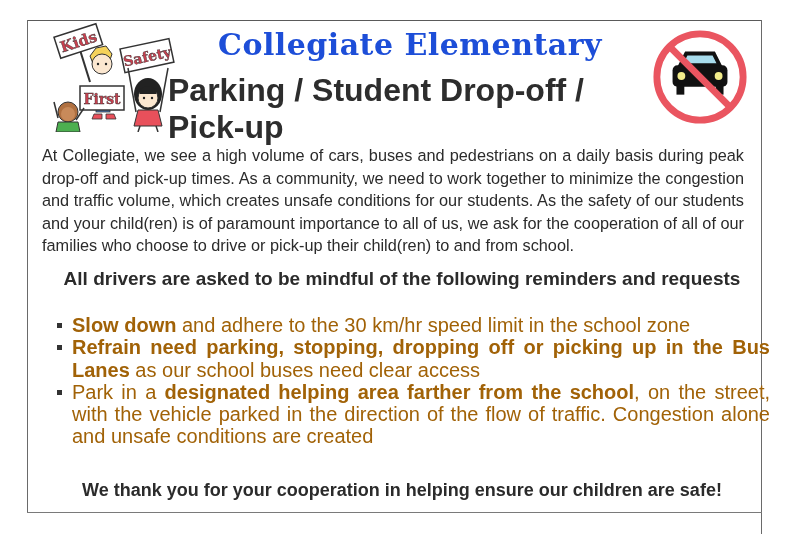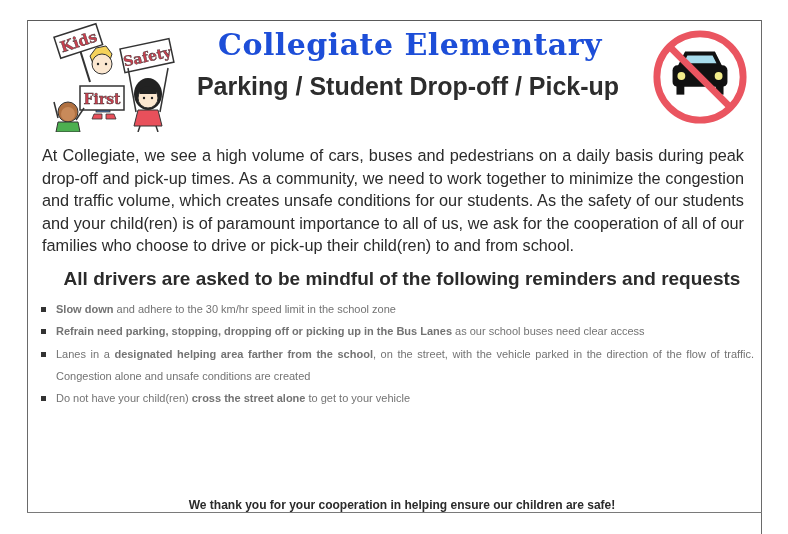--- a/index.html
+++ b/index.html
@@ -7,32 +7,32 @@
 
   .frame-top { position: absolute; left: 27px; top: 20px; width: 735px; height: 1px; background: #5a5a5a; }
   .frame-left { position: absolute; left: 27px; top: 20px; width: 1px; height: 493px; background: #6a6a6a; }
   .frame-right { position: absolute; left: 761px; top: 20px; width: 1px; height: 514px; background: #6a6a6a; }
   .frame-bottom { position: absolute; left: 27px; top: 512px; width: 735px; height: 1px; background: #7a7a7a; }
 
   .kids-art { position: absolute; left: 50px; top: 20px; width: 130px; height: 112px; }
   .nocar-sign { position: absolute; left: 651px; top: 28px; width: 98px; height: 98px; }
 
   .title { position: absolute; left: 190px; top: 27px; width: 440px; text-align: center; font-family: "DejaVu Serif", serif; font-weight: bold; font-size: 30px; color: #1d4ed8; letter-spacing: 0.5px; }
-  .subtitle { position: absolute; left: 168px; top: 72px; width: 480px; text-align: center; font-weight: bold; font-size: 25px; color: #2d2d2d; }
+  .subtitle { position: absolute; left: 168px; top: 72px; width: 480px; font-weight: bold; font-size: 32px; color: #2d2d2d; }
 
   .intro { position: absolute; left: 42px; top: 144px; width: 702px; font-size: 16.3px; line-height: 22.6px; text-align: justify; color: #2b2b2b; }
 
   .section-heading { position: absolute; left: 51px; top: 268px; width: 702px; text-align: center; font-weight: bold; font-size: 19px; color: #2b2b2b; }
 
-  .bullets { position: absolute; left: 40px; top: 298px; width: 714px; margin: 0; padding: 0; list-style: none; font-size: 11px; line-height: 22.3px; color: #737373; }
+  .bullets { position: absolute; left: 40px; top: 298px; width: 714px; margin: 16px; padding: 0; list-style: none; font-size: 20px; line-height: 22.3px; color: #a16207; }
   .bullets li { position: relative; padding-left: 16px; text-align: justify; }
   .bullets li .bullet-mark { position: absolute; left: 1px; top: 9px; width: 5px; height: 5px; background: #333; }
   .bullets b { font-weight: bold; }
 
-  .closing { position: absolute; left: 51px; top: 480px; width: 702px; text-align: center; font-weight: bold; font-size: 12px; color: #2b2b2b; margin-top: 18px; }
+  .closing { position: absolute; left: 51px; top: 480px; width: 702px; text-align: center; font-weight: bold; font-size: 18px; color: #2b2b2b; }
 </style>
 </head>
 <body>
 
 <div class="frame-top"></div>
 <div class="frame-left"></div>
 <div class="frame-right"></div>
 <div class="frame-bottom"></div>
 
 <svg class="kids-art" viewBox="0 0 130 112">
@@ -97,20 +97,17 @@
 <div class="section-heading">All drivers are asked to be mindful of the following reminders and requests</div>
 
 <ul class="bullets">
   <li>
     <span class="bullet-mark"></span><span></span><b>Slow down</b><span> and adhere to the 30 km/hr speed limit in the school zone</span>
   </li>
   <li>
     <span class="bullet-mark"></span><span></span><b>Refrain need parking, stopping, dropping off or picking up in the Bus Lanes</b><span> as our school buses need clear access</span>
   </li>
   <li>
-    <span class="bullet-mark"></span><span>Lanes in a </span><b>designated helping area farther from the school</b><span>, on the street, with the vehicle parked in the direction of the flow of traffic.  Congestion alone and unsafe conditions are created</span>
-  </li>
-  <li>
-    <span class="bullet-mark"></span><span>Do not have your child(ren) </span><b>cross the street alone</b><span> to get to your vehicle</span>
+    <span class="bullet-mark"></span><span>Park in a </span><b>designated helping area farther from the school</b><span>, on the street, with the vehicle parked in the direction of the flow of traffic.  Congestion alone and unsafe conditions are created</span>
   </li>
 </ul>
 
 <div class="closing">We thank you for your cooperation in helping ensure our children are safe!</div>
 
 </body></html>

